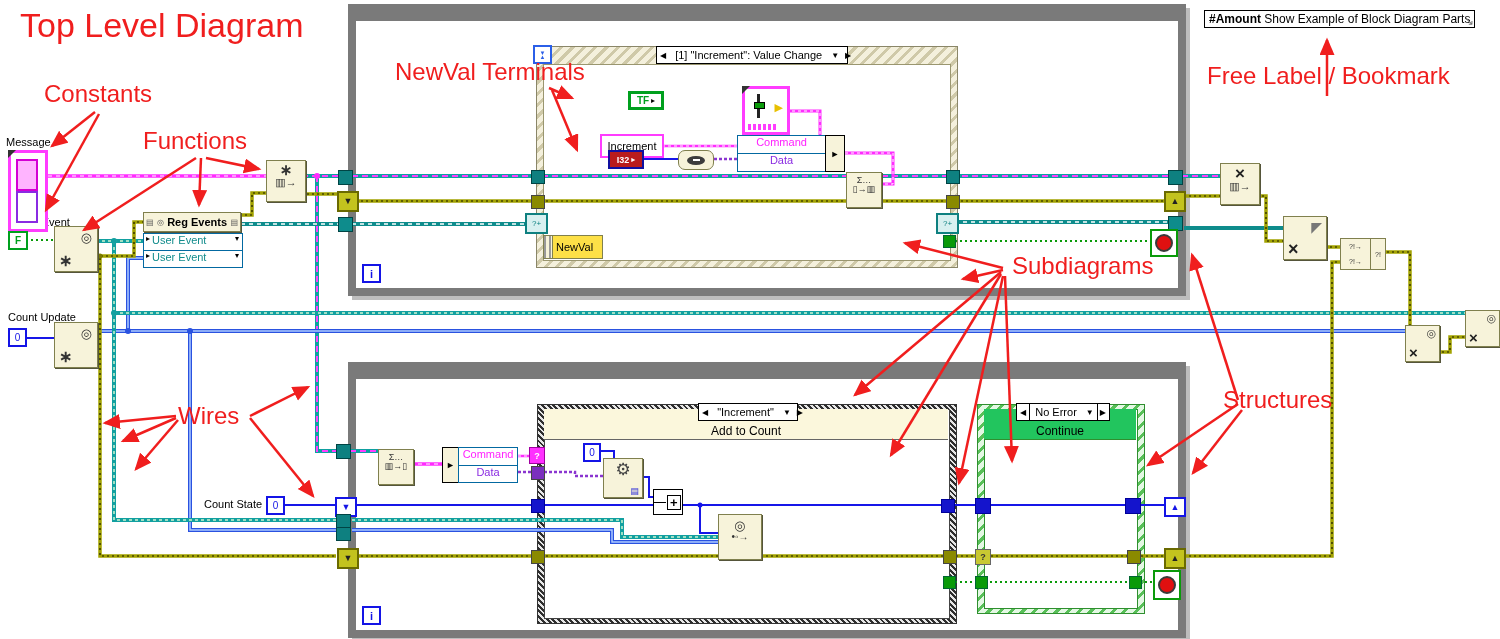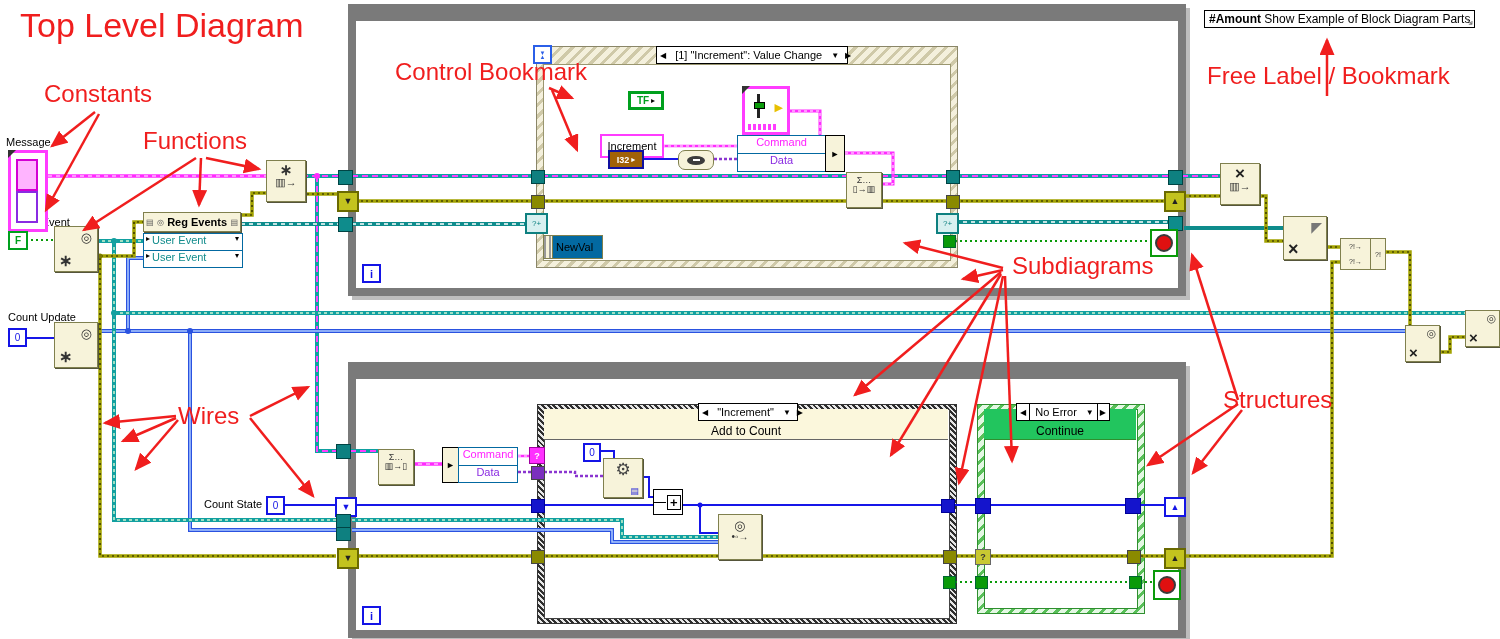--- a/index.html
+++ b/index.html
@@ -376,21 +376,21 @@
   <div class="abs" style="left:-3px;top:-3px;width:0;height:0;border-top:8px solid #333;border-right:8px solid transparent;"></div>
   <div class="abs" style="left:12px;top:5px;width:3px;height:24px;background:#222;"></div>
   <div class="abs" style="left:9px;top:13px;width:9px;height:5px;background:#0A9A0A;border:1px solid #000;"></div>
   <div class="abs" style="right:4px;top:12px;color:#E8C000;font-size:11px;">▶</div>
   <div class="abs" style="left:3px;bottom:2px;width:30px;height:6px;background:repeating-linear-gradient(90deg,#FF3CFF 0 3px,#fff 3px 5px);"></div>
 </div>
 <div class="abs" style="left:600px;top:134px;width:60px;height:20px;background:#fff;border:2px solid #FF3CFF;z-index:4;display:flex;align-items:center;justify-content:center;font-size:11px;">
     <span>Increment</span>
   </div>
 <div class="lvlabel" style="left:560px;top:153px;width:44px;text-align:right;">Amount</div>
-<div class="abs" style="left:608px;top:150px;width:36px;height:19px;background:#a16207;border:2px solid #1010A0;z-index:4;display:flex;align-items:center;justify-content:center;box-sizing:border-box;">
+<div class="abs" style="left:608px;top:150px;width:36px;height:19px;background:#b91c1c;border:2px solid #1010A0;z-index:4;display:flex;align-items:center;justify-content:center;box-sizing:border-box;">
   <span style="color:#fff;font-weight:bold;font-size:9px;">I32</span>
   <span style="font-size:8px;color:#fff;margin-left:2px;">▸</span>
 </div>
 <div class="abs" style="left:678px;top:150px;width:34px;height:18px;background:#F7F3DA;border:1px solid #80804E;border-radius:7px;z-index:4;display:flex;align-items:center;justify-content:center;">
   <div style="width:18px;height:9px;background:#3C3C3C;border-radius:50%;display:flex;align-items:center;justify-content:center;">
       <div style="width:7px;height:2px;background:#fff;"></div>
     </div>
 </div>
 <div class="abs" style="left:737px;top:135px;width:108px;height:37px;z-index:4;display:flex;">
   <div style="flex:1;display:flex;flex-direction:column;">
@@ -398,21 +398,21 @@
         <span style="color:#FF22FF;">Command</span>
       </div>
     <div class="rowbox" style="flex:1;justify-content:center;margin-top:-1px;">
         <span style="color:#8A2BE2;">Data</span>
       </div>
   </div>
   <div style="width:18px;background:#F7F3DA;border:1px solid #000;margin-left:-1px;display:flex;align-items:center;justify-content:center;">
     <span style="font-size:9px;color:#000;">►</span>
   </div>
 </div>
-<div class="abs" style="left:543px;top:235px;width:58px;height:22px;background:#0369a1;border:1px solid #80804E;z-index:4;display:flex;align-items:center;">
+<div class="abs" style="left:543px;top:235px;width:58px;height:22px;background:#fde047;border:1px solid #80804E;z-index:4;display:flex;align-items:center;">
   <div style="width:8px;height:100%;background:repeating-linear-gradient(90deg,#999 0 2px,#F7F3DA 2px 5px);border-right:1px solid #80804E;"></div>
   <span style="font-size:11px;padding-left:3px;">NewVal</span>
 </div>
 
 <div class="abs" style="left:583px;top:443px;width:14px;height:15px;background:#fff;border:2px solid #1414E6;color:#1414E6;font-size:10px;display:flex;align-items:center;justify-content:center;z-index:4;">
     <span>0</span>
   </div>
 <div class="node" style="left:603px;top:458px;width:38px;height:38px;text-align:center;">
   <span class="glyph" style="font-size:17px;color:#444;margin-top:2px;">⚙</span>
   <span class="glyph abs" style="right:3px;bottom:1px;font-size:9px;color:#2B2BD8;">▤</span>
@@ -453,21 +453,21 @@
   </div>
 
 <div class="freelabel" style="left:1204px;top:10px;">
   <span style="font-weight:bold;">#Amount</span><span> Show Example of Block Diagram Parts</span>
 </div>
 <div class="abs" style="left:1464px;top:14px;color:#777;font-size:12px;z-index:7;"><span>↘</span></div>
 
 <div class="redtext" style="left:20px;top:6px;font-size:34px;">Top Level Diagram</div>
 <div class="redtext" style="left:44px;top:80px;font-size:24px;">Constants</div>
 <div class="redtext" style="left:143px;top:127px;font-size:24px;">Functions</div>
-<div class="redtext" style="left:395px;top:58px;font-size:24px;">Control Bookmark</div>
+<div class="redtext" style="left:395px;top:58px;font-size:24px;">NewVal Terminals</div>
 <div class="redtext" style="left:1207px;top:62px;font-size:24px;">Free Label / Bookmark</div>
 <div class="redtext" style="left:1012px;top:252px;font-size:24px;">Subdiagrams</div>
 <div class="redtext" style="left:178px;top:402px;font-size:24px;">Wires</div>
 <div class="redtext" style="left:1223px;top:386px;font-size:24px;">Structures</div>
 
 <svg class="toplayer" width="1500" height="639">
   <defs>
     <marker id="ah" markerWidth="8" markerHeight="8" refX="6" refY="3" orient="auto">
       <path d="M0,0 L7,3 L0,6 Z" fill="#F01E1E"></path>
     </marker>

